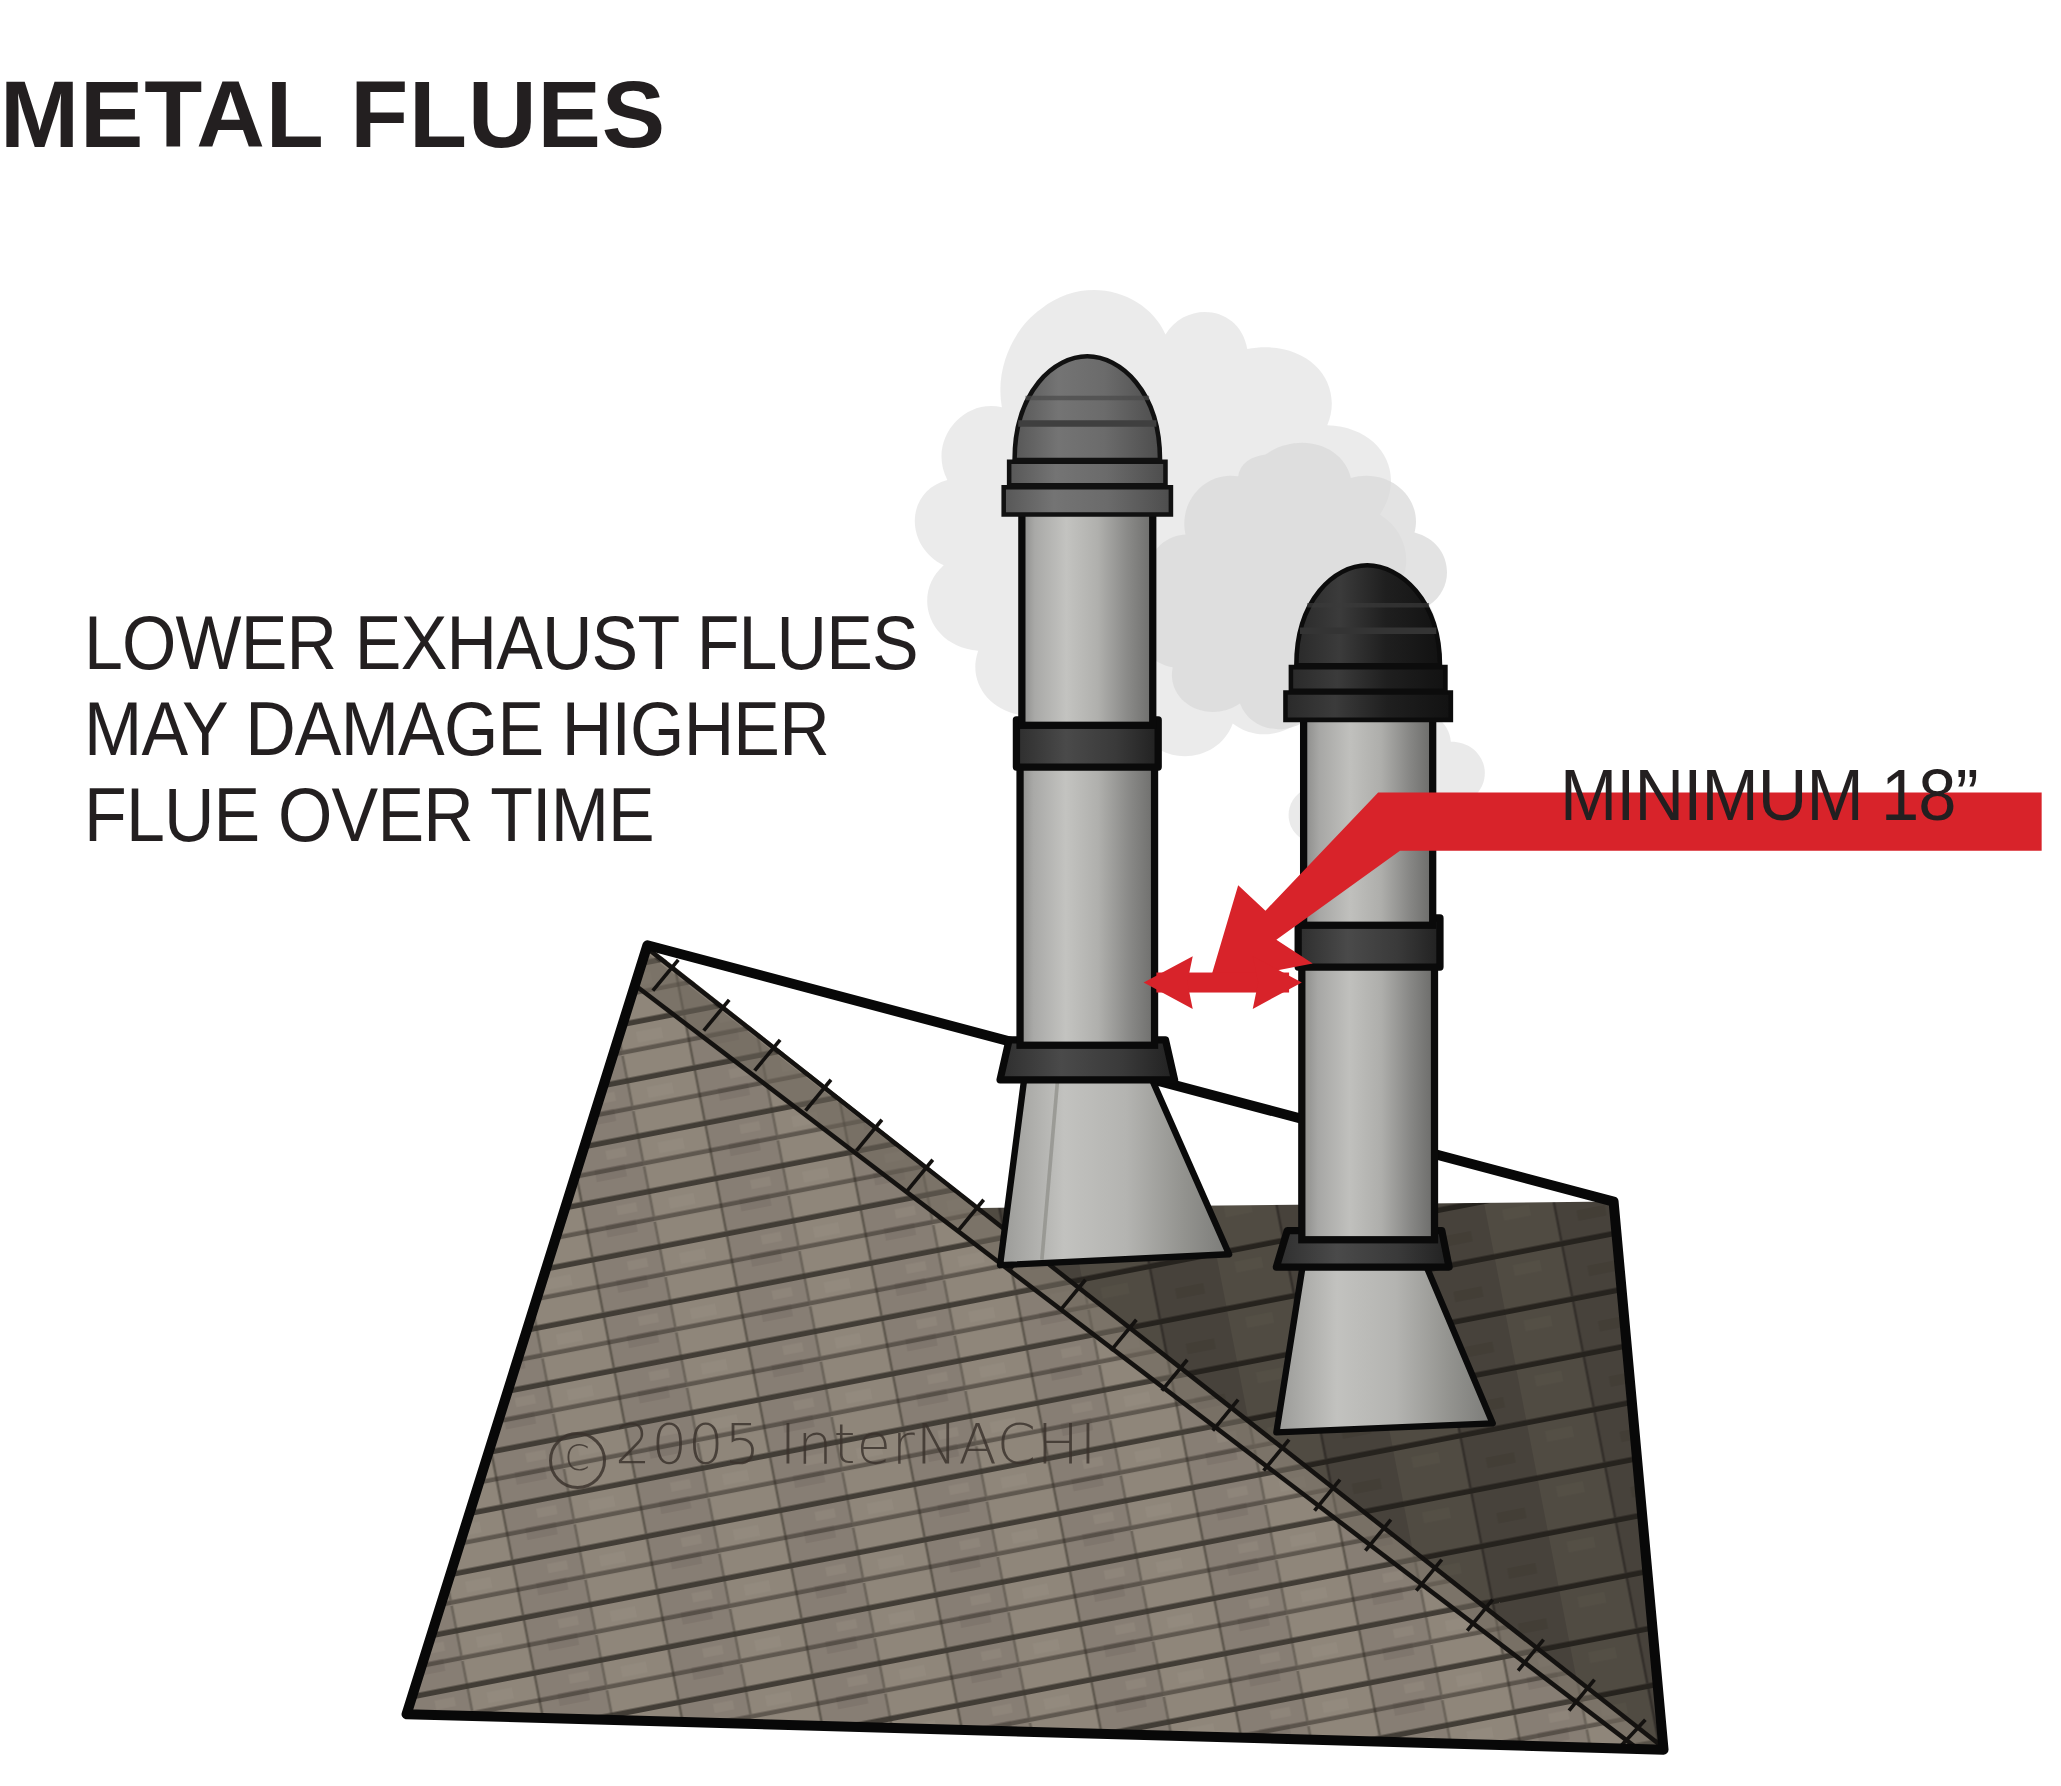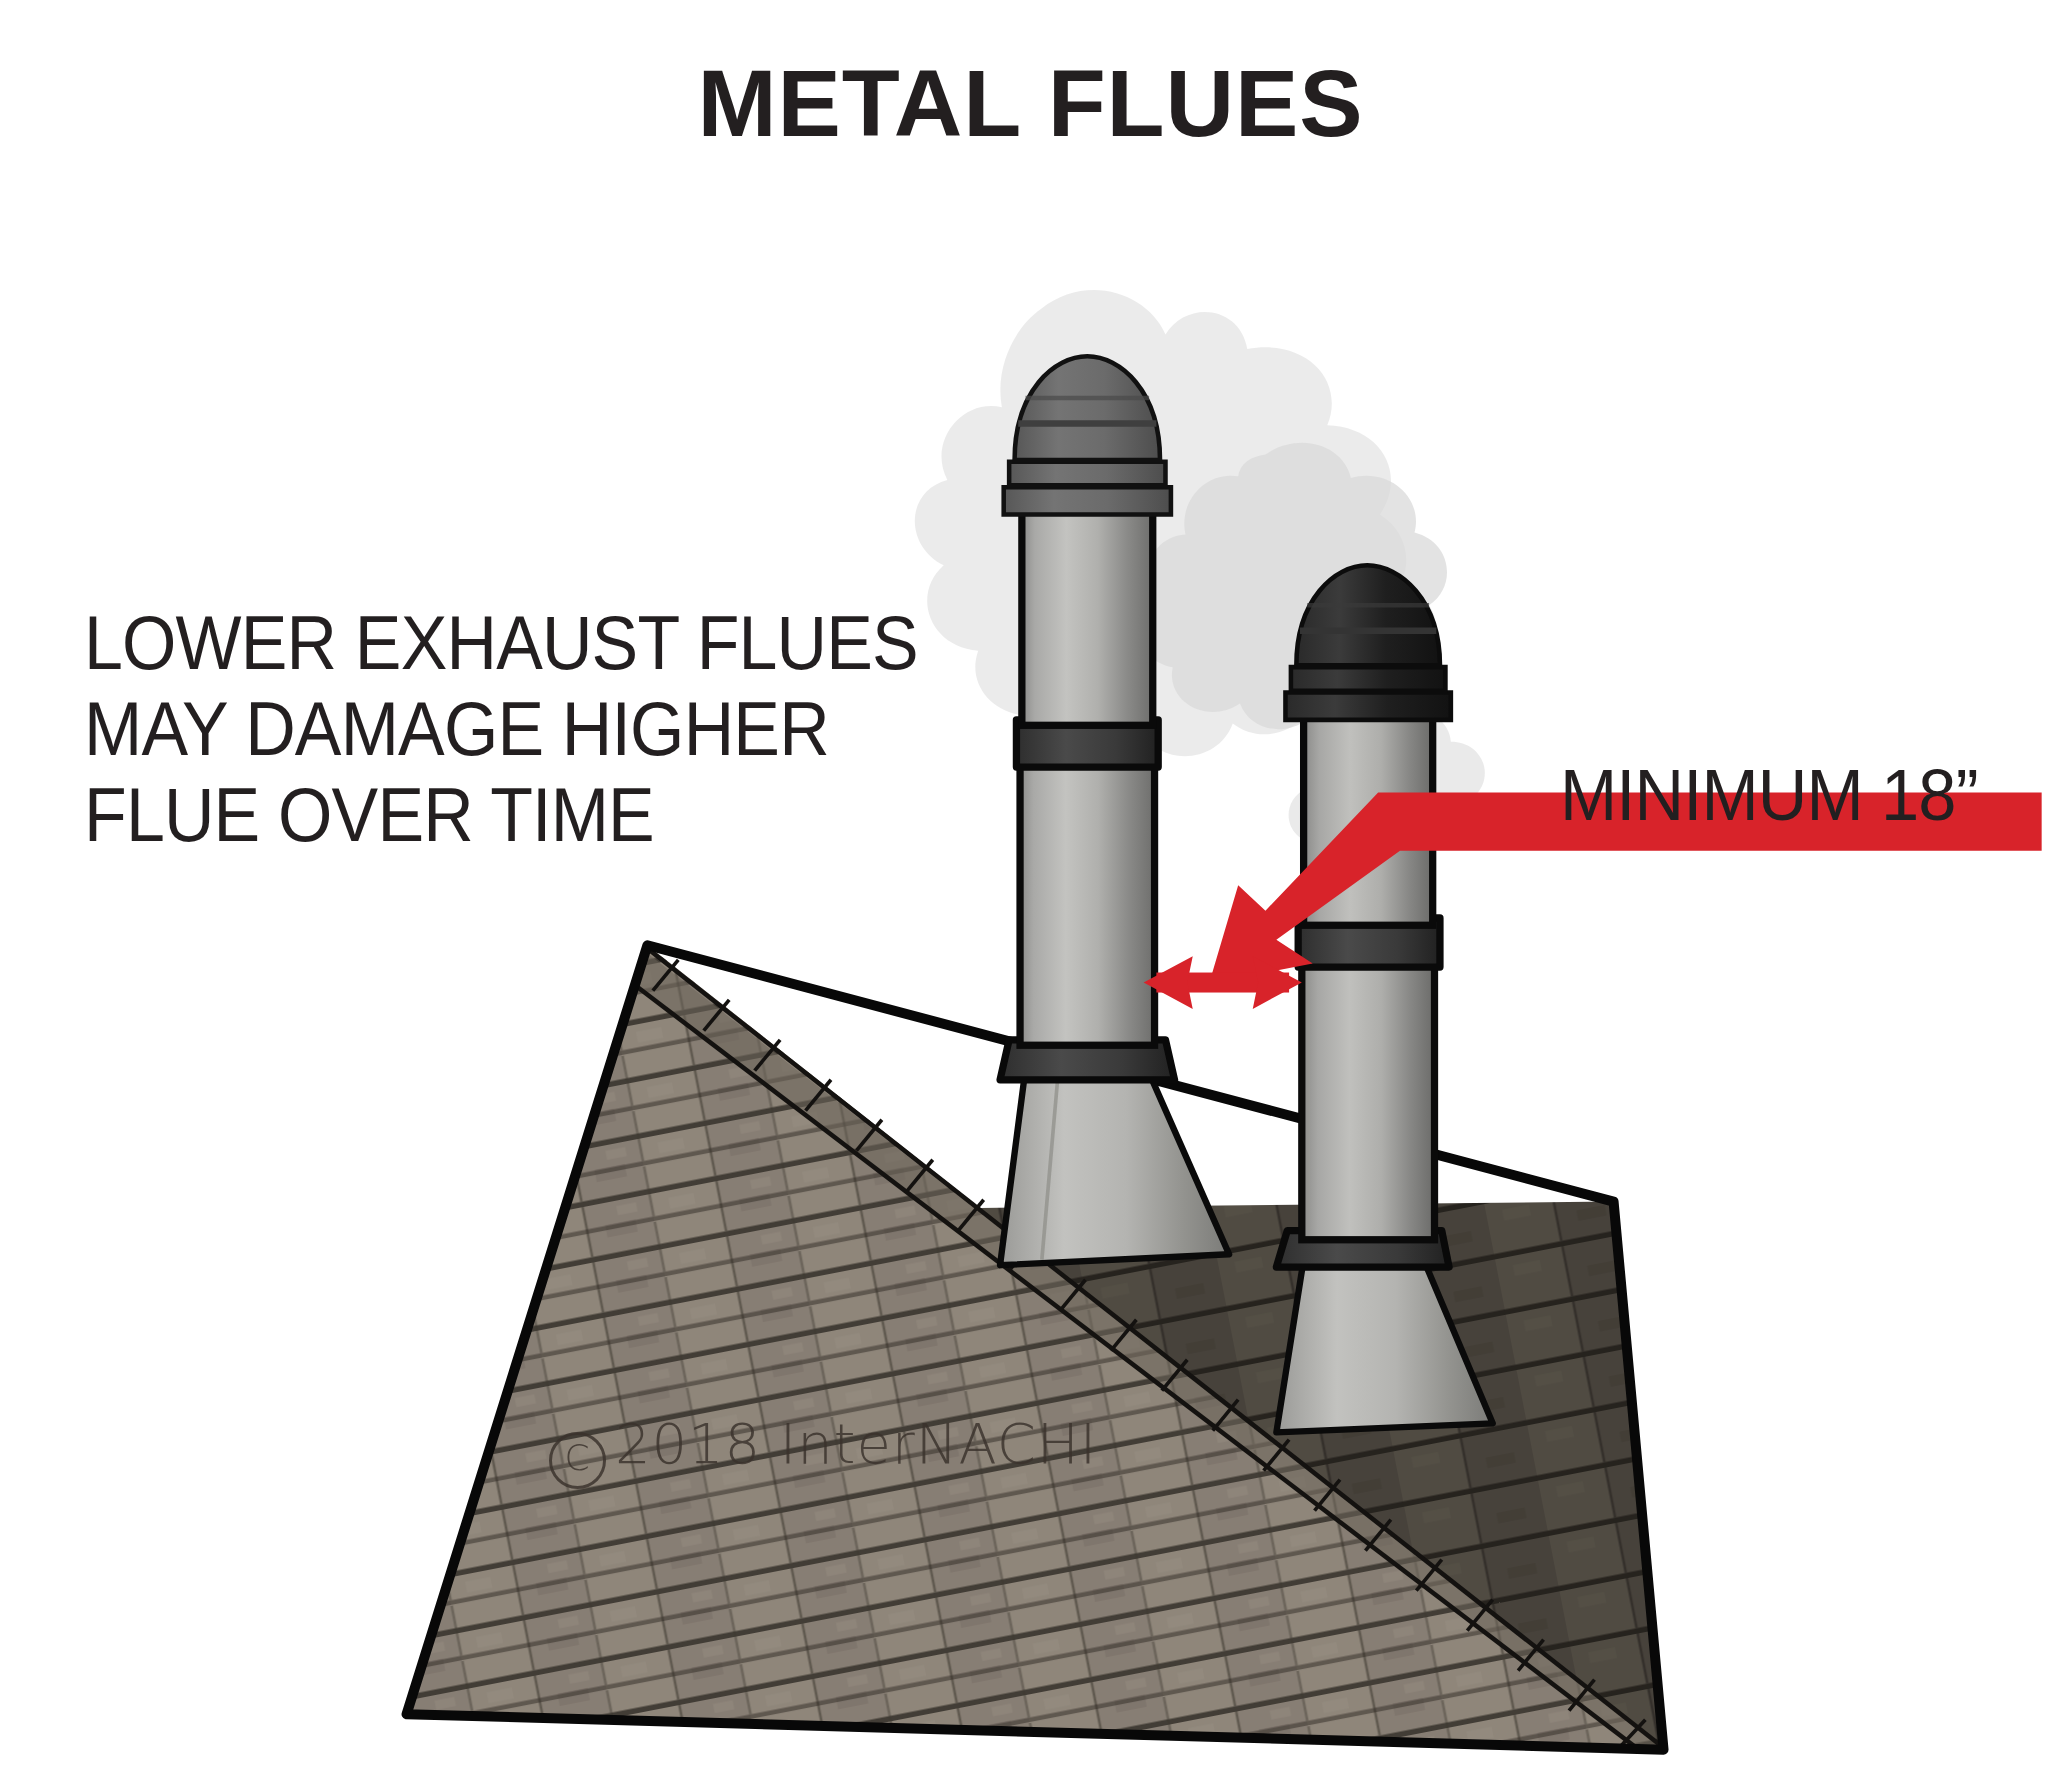--- a/index.html
+++ b/index.html
@@ -2,21 +2,21 @@
 <html style="font-size:14.5px"><head>
 <meta charset="utf-8">
 <style>
   html,body{margin:0;padding:0;background:#ffffff;}
   body{width:2061px;height:1786px;position:relative;overflow:hidden;
        font-family:"Liberation Sans","DejaVu Sans",sans-serif;}
   #stage{position:absolute;left:0;top:0;width:2061px;height:1786px;background:#fff;}
   svg.layer{position:absolute;left:0;top:0;width:2061px;height:1786px;display:block;}
 
   .title-text{
-    position:absolute; left:0; top:49px; width:2061px; text-align:center;
+    position:absolute; left:0; top:60px; width:2061px; 
     font-size:95px; font-weight:700; letter-spacing:0.9px; color:#231f20;
     font-family:"Liberation Sans","DejaVu Sans",sans-serif;
     white-space:nowrap;
   }
   .note-block{
     position:absolute; left:84px; top:600px; width:909px;
     color:#231f20; font-size:76px; line-height:1.13; font-weight:400;
     letter-spacing:-0.9px;
     font-family:"Liberation Sans Narrow","Liberation Sans","DejaVu Sans",sans-serif;
     transform:scaleX(0.92); transform-origin:left top;
@@ -274,17 +274,17 @@
 
   <div class="note-block">
     <div>LOWER EXHAUST FLUES</div>
     <div>MAY DAMAGE HIGHER</div>
     <div>FLUE OVER TIME</div>
   </div>
 
   <div class="callout-text">MINIMUM 18”</div>
 
   <div class="watermark">
-    <span class="c-mark">C</span><span>2018  InterNACHI</span>
+    <span class="c-mark">C</span><span>2005  InterNACHI</span>
   </div>
 
 </div>
 
 
 </body></html>

